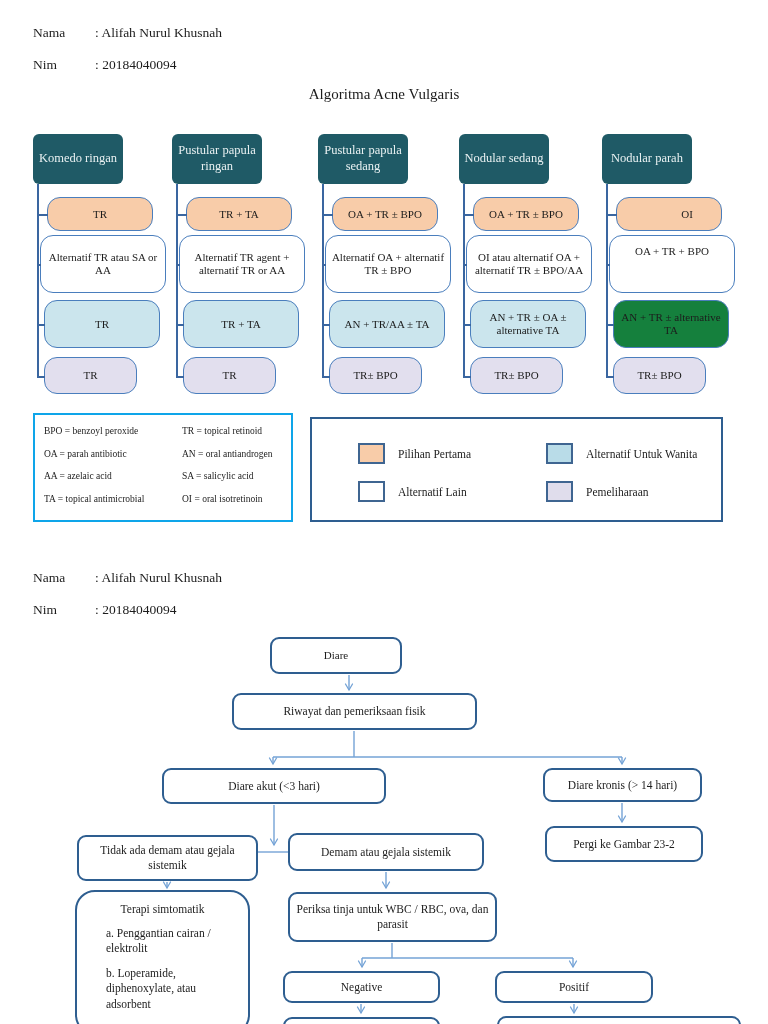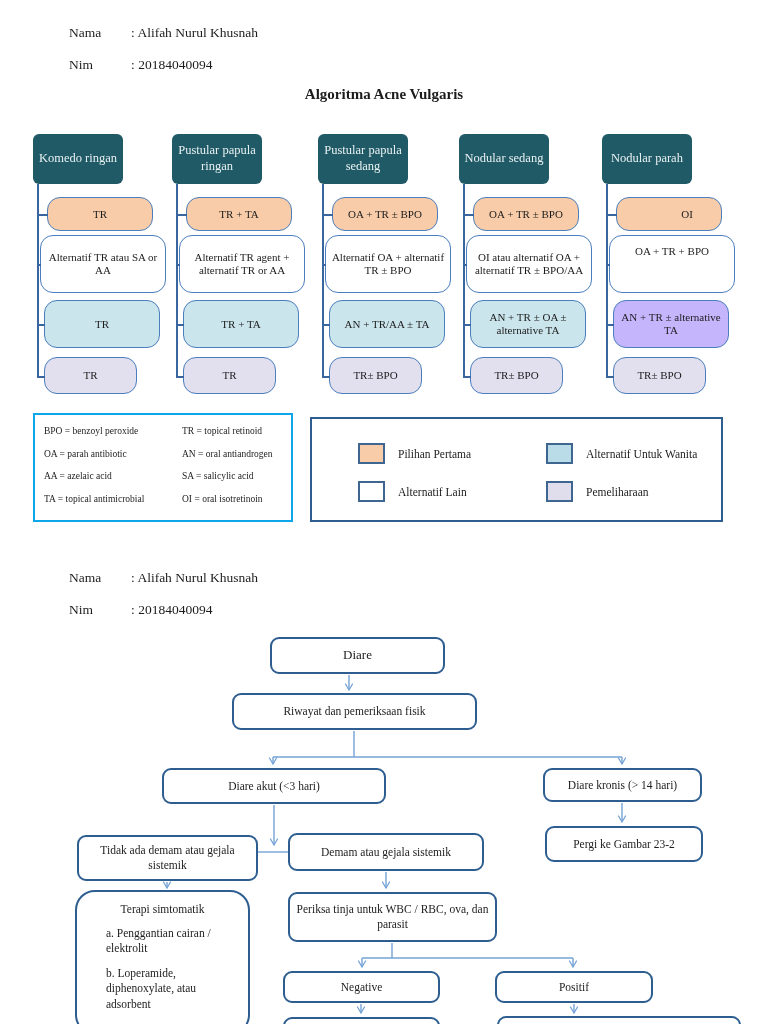--- a/index.html
+++ b/index.html
@@ -1,24 +1,24 @@
 <!DOCTYPE html>
 <html><head>
 <meta charset="utf-8">
 <style>
   html,body{margin:0;padding:0;background:#ffffff;}
   .page{position:relative;width:768px;height:1024px;background:#ffffff;overflow:hidden;
         font-family:"Liberation Serif","DejaVu Serif",serif;color:#1c1c1c;}
 
   
   .ident{position:absolute;left:33px;font-size:13.5px;}
-  .irow{display:flex;margin-bottom:14px;line-height:18px;margin-left:36px;}
+  .irow{display:flex;margin-bottom:14px;line-height:18px;}
   .ilabel{display:inline-block;width:62px;}
 
-  .doc-title{position:absolute;top:86px;left:0;width:768px;text-align:center;font-size:15px;font-weight:bold;}
+  .doc-title{position:absolute;top:86px;left:0;width:768px;text-align:center;font-size:15px;}
 
   
   .acol{position:absolute;top:134px;width:138px;height:262px;}
   .ahead{position:absolute;top:0;left:0;width:90px;height:50px;background:#1f5a66;color:#e9f1f2;
          border-radius:6px;display:flex;align-items:center;justify-content:center;text-align:center;
          font-size:12.5px;line-height:1.25;padding:2px;box-sizing:border-box;}
   .vline{position:absolute;left:4px;top:50px;width:2px;height:192px;background:#3a66a0;}
   .abox{position:absolute;border:1.5px solid #4a7ebd;border-radius:13px;box-sizing:border-box;
         display:flex;align-items:center;justify-content:center;text-align:center;
         font-size:11px;line-height:1.18;padding:2px 4px;background:#fff;}
@@ -45,21 +45,21 @@
   .citem{display:flex;align-items:center;padding-left:40px;}
   .swatch{display:inline-block;width:27px;height:21px;border:2px solid #3f6591;box-sizing:border-box;
           margin-right:13px;flex:0 0 auto;}
 
   
   .fbox{position:absolute;border:2px solid #2e5e90;border-radius:9px;background:#fff;box-sizing:border-box;
         display:flex;align-items:center;justify-content:center;text-align:center;
         font-size:11.5px;line-height:1.3;padding:2px 6px;z-index:2;}
   .arrows{position:absolute;left:0;top:0;z-index:1;pointer-events:none;}
 
-  .n-diare{left:270px;top:637px;width:175px;height:37px;font-size:13px;}
+  .n-diare{left:270px;top:637px;width:132px;height:37px;font-size:11px;}
   .n-riwayat{left:232px;top:693px;width:245px;height:37px;}
   .n-akut{left:162px;top:768px;width:224px;height:36px;}
   .n-kronis{left:543px;top:768px;width:159px;height:34px;}
   .n-gambar{left:545px;top:826px;width:158px;height:36px;}
   .n-tidak{left:77px;top:835px;width:181px;height:46px;}
   .n-demam{left:288px;top:833px;width:196px;height:38px;}
   .n-periksa{left:288px;top:892px;width:209px;height:50px;}
   .n-negative{left:283px;top:971px;width:157px;height:32px;}
   .n-positif{left:495px;top:971px;width:158px;height:32px;}
   .n-partial-l{left:283px;top:1017px;width:157px;height:20px;border-radius:9px 9px 0 0;}
@@ -123,21 +123,21 @@
     <div class="abox r2" style="background-color: rgb(255, 255, 255);">OI atau alternatif OA + alternatif TR ± BPO/AA</div>
     <div class="abox r3" style="background-color: rgb(203, 229, 237);">AN + TR ± OA ± alternative TA</div>
     <div class="abox r4" style="background-color: rgb(226, 223, 238);">TR± BPO</div>
   </div>
 
   <div class="acol" style="left:602px">
     <div class="vline"></div>
     <div class="ahead">Nodular parah</div>
     <div class="abox r1" style="background-color: rgb(248, 204, 169); padding-left: 40px;">OI</div>
     <div class="abox r2 top-text" style="background-color: rgb(255, 255, 255);">OA + TR + BPO</div>
-    <div class="abox r3" style="background-color: #c4b5fd;">AN + TR ± alternative TA</div>
+    <div class="abox r3" style="background-color: #15803d;">AN + TR ± alternative TA</div>
     <div class="abox r4" style="background-color: rgb(226, 223, 238);">TR± BPO</div>
   </div>
 
   <div class="abbrev">
     <div class="abbrev-grid">
       <div>BPO = benzoyl peroxide</div>
       <div>TR = topical retinoid</div>
       <div>OA = parah antibiotic</div>
       <div>AN = oral antiandrogen</div>
       <div>AA = azelaic acid</div>

